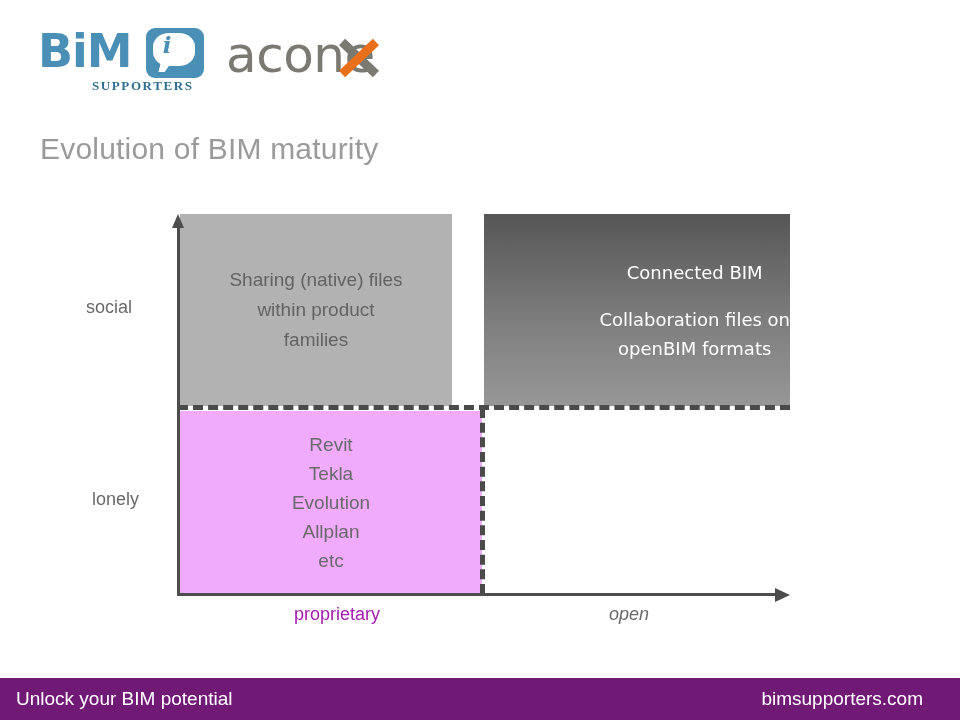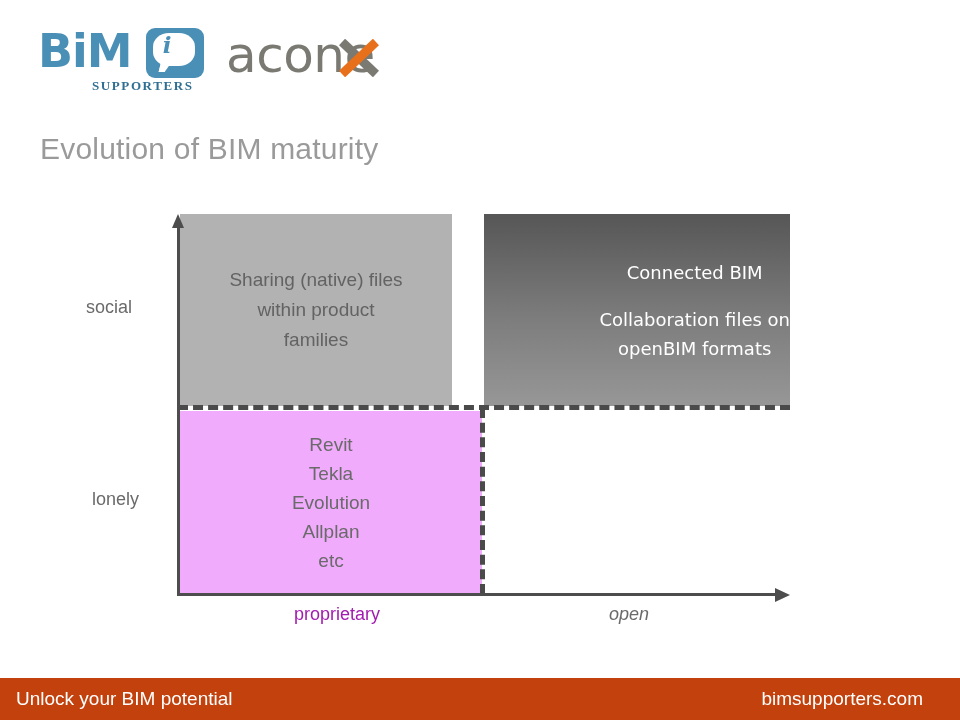--- a/index.html
+++ b/index.html
@@ -228,21 +228,21 @@
     font-size: 18px;
     color: #6a6a6a;
     font-style: italic;
   }
 
   
   .footer {
     position: absolute;
     left: 0; bottom: 0;
     width: 960px; height: 42px;
-    background: #c2410c;
+    background: #701a75;
     display: flex;
     align-items: center;
     justify-content: space-between;
   }
   .footer-left {
     margin-left: 16px;
     color: #ffffff;
     font-size: 19px;
   }
   .footer-right {

